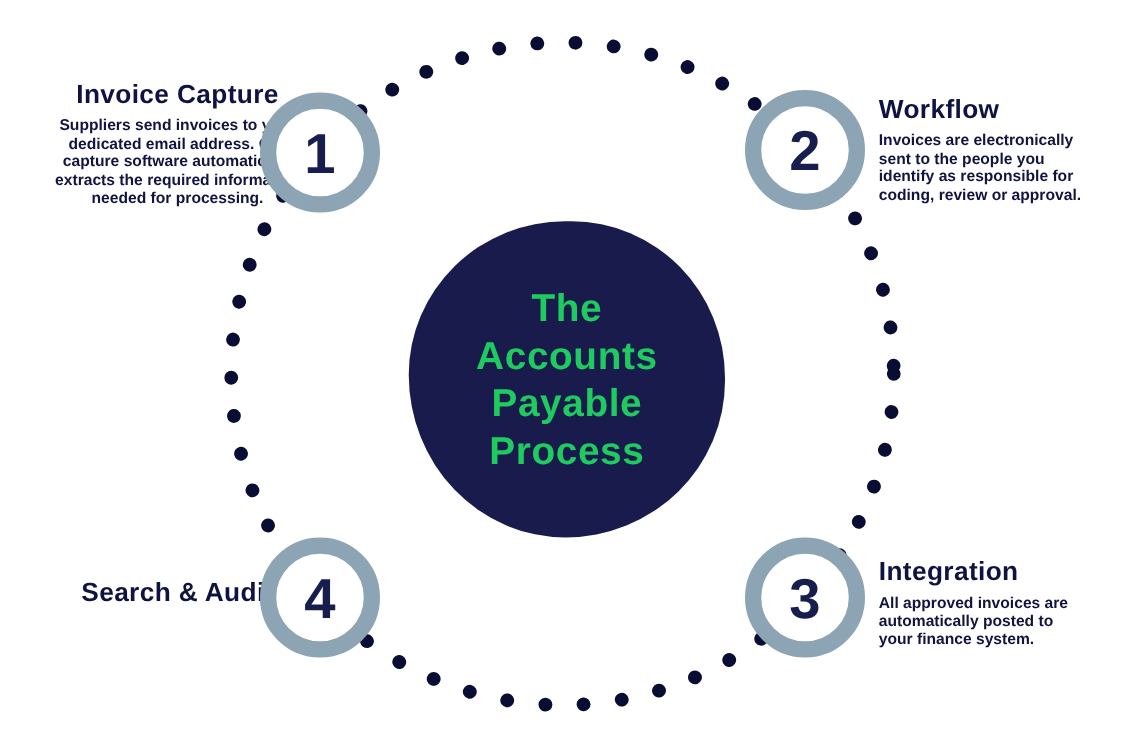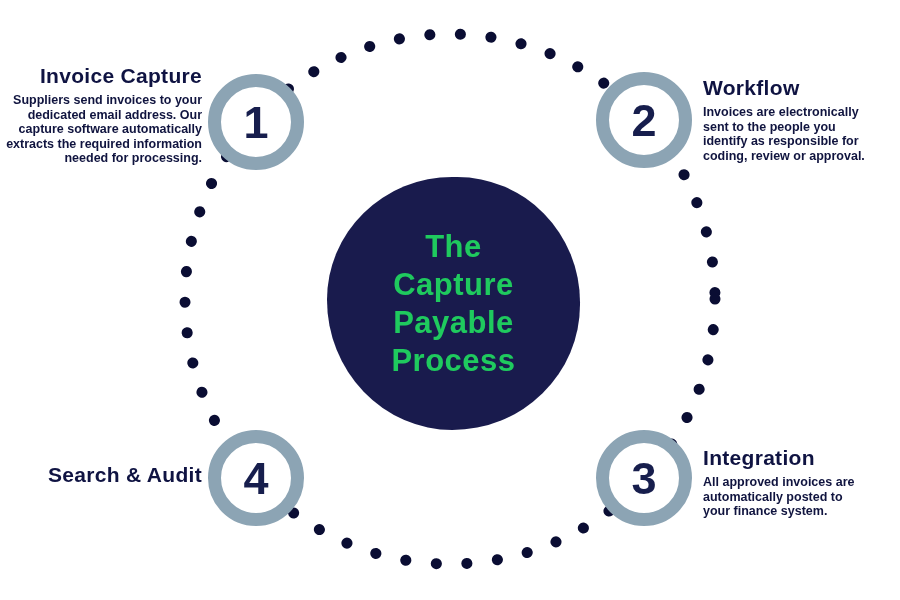--- a/index.html
+++ b/index.html
@@ -78,40 +78,40 @@
     letter-spacing: 0.3px;
     margin-bottom: 5px;
   }
   .step-text .step-body {
     font-size: 12.5px;
     font-weight: bold;
     color: #10143f;
     line-height: 14.5px;
     white-space: pre-line;
   }
-  .step-text.align-right { text-align: right; }
+  .step-text.align-right { text-align: center; margin-left: 40px; }
   .step-text.align-left  { text-align: left; }
 
   .step-text.text-1 { left: 2px;   top: 64px;  }
   .step-text.text-2 { left: 703px; top: 76px;  width: 190px; }
   .step-text.text-3 { left: 703px; top: 446px; width: 190px; }
   .step-text.text-4 { left: 2px;   top: 463px; }
 </style>
 </head>
 <body>
 
 <div class="canvas">
 
   <svg class="dotted-ring" width="900" height="600" viewBox="0 0 900 600" aria-hidden="true">
     <circle cx="450" cy="299" r="265" fill="none" stroke="#0a0d33" stroke-width="11" stroke-linecap="round" stroke-dasharray="0.1 30.6"></circle>
   </svg>
 
   <div class="center-circle">
     <div class="center-title">The
-Capture
+Accounts
 Payable
 Process</div>
   </div>
 
   <div class="step-circle pos-1">
     <span class="step-number">1</span>
   </div>
   <div class="step-circle pos-2">
     <span class="step-number">2</span>
   </div>

